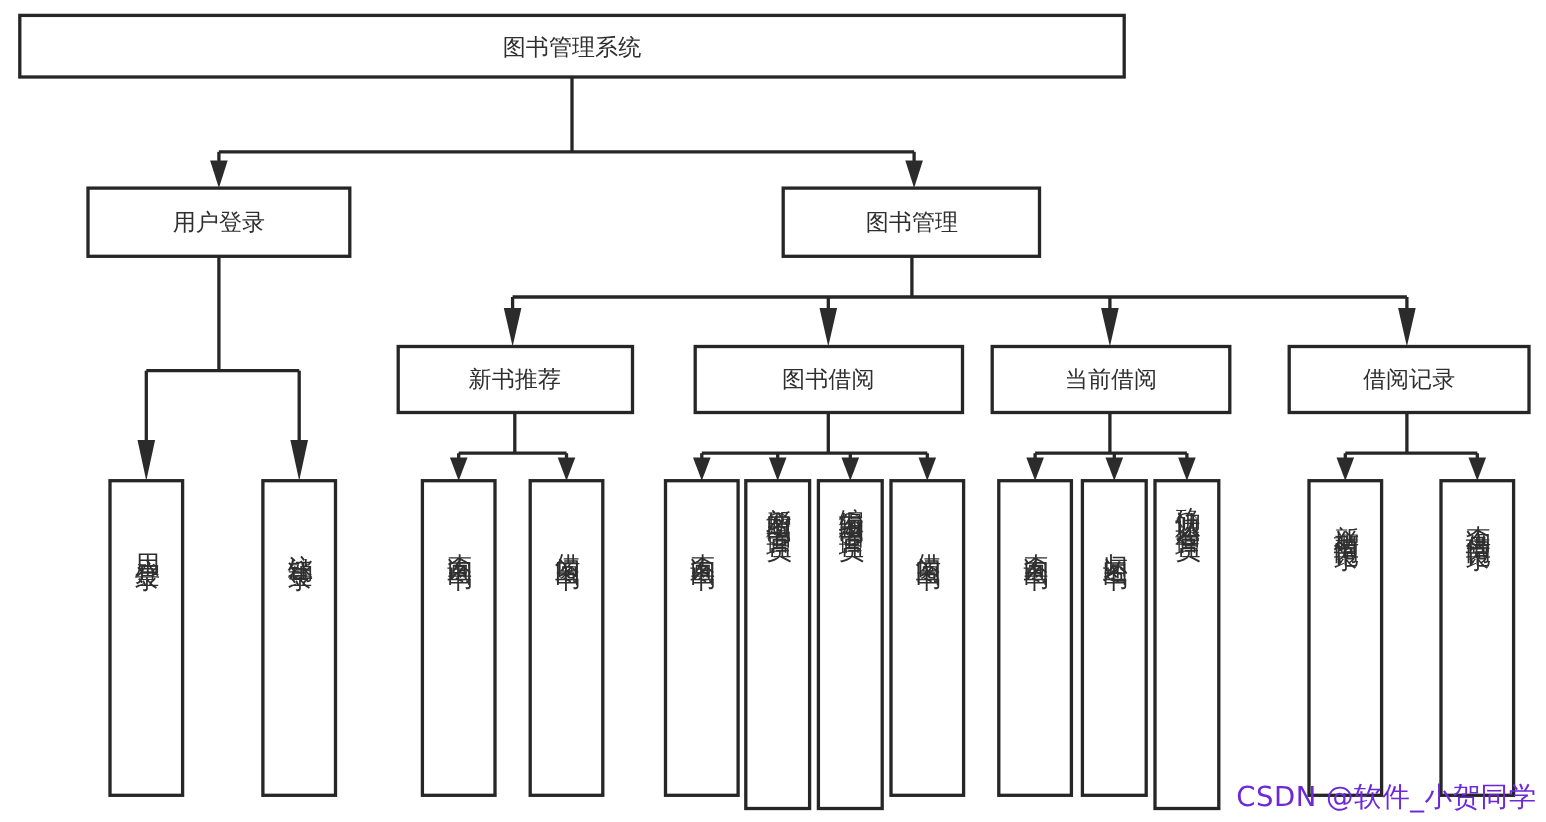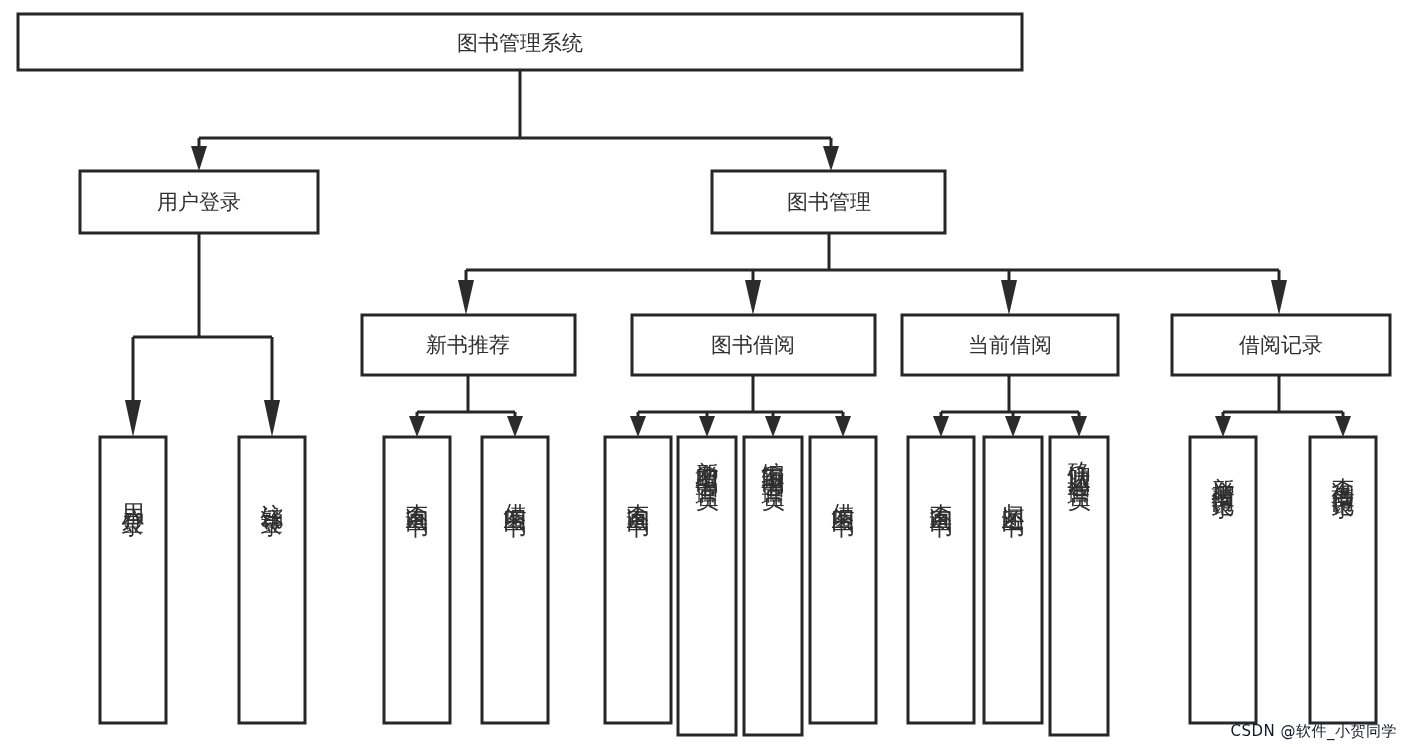--- a/index.html
+++ b/index.html
@@ -65,22 +65,22 @@
     line-height: 1;
     letter-spacing: 4px;
     color: #2f2f2f;
     white-space: nowrap;
   }
   .watermark {
     position: absolute;
     right: 8px;
     bottom: 6px;
     font-family: "DejaVu Sans", "Liberation Sans", sans-serif;
-    font-size: 15px;
-    color: #0f172a;
+    font-size: 25px;
+    color: #6d28d9;
     white-space: nowrap;
     letter-spacing: 0.5px;
   }
 </style>
 </head>
 <body>
 
 <div id="diagram-root">
 
   <svg id="tree-svg" viewBox="0 0 1405 747" xmlns="http://www.w3.org/2000/svg">

